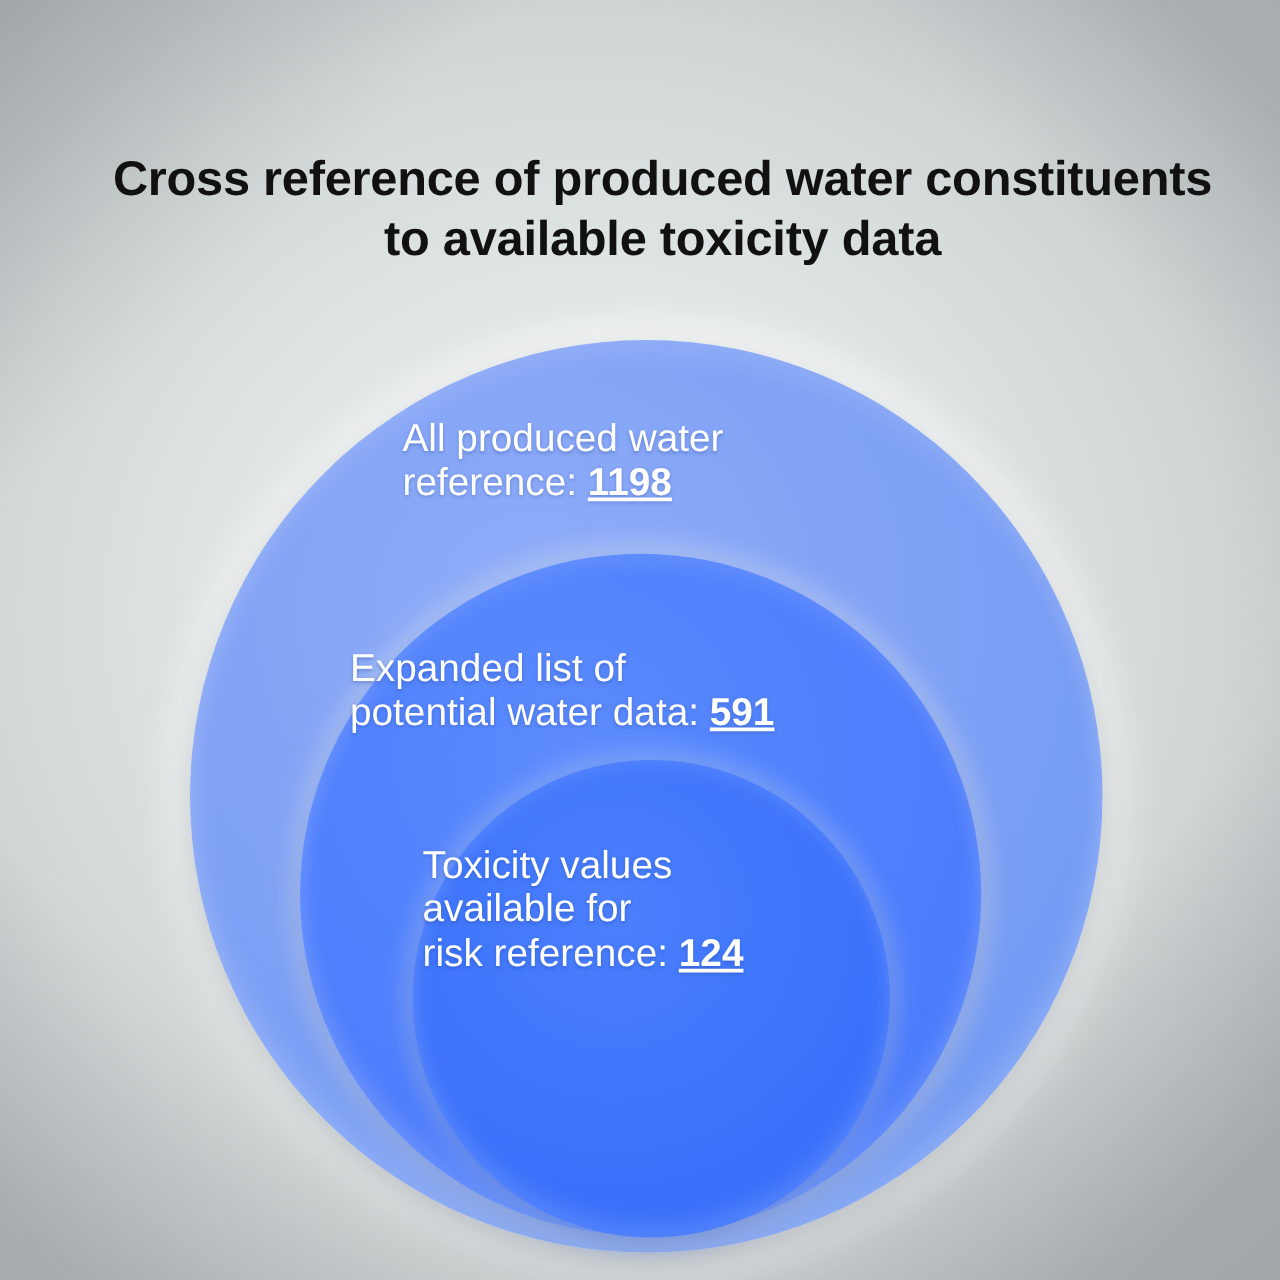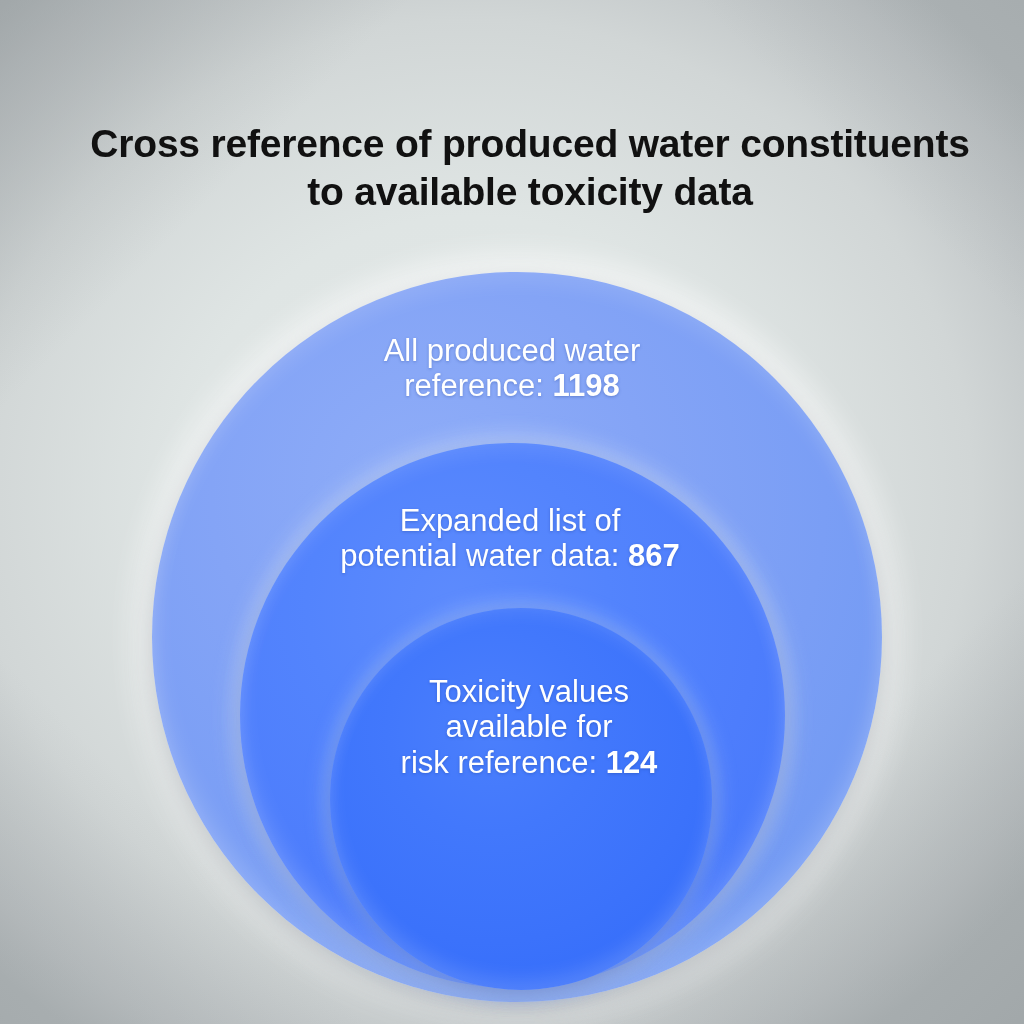--- a/index.html
+++ b/index.html
@@ -151,35 +151,35 @@
     color: #111111;
     letter-spacing: -0.2px;
     padding: 0 70px;
     box-sizing: border-box;
   }
 
   
   .label {
     position: absolute;
     color: #ffffff;
-    text-align: center;
+    text-align: left;
     line-height: 1.14;
     text-shadow: 0 1px 3px rgba(30,60,140,0.35);
     font-size: 31px;
   }
-  .label b { font-weight: bold; }
+  .label b { font-weight: bold; text-decoration: underline; }
 
   #label-outer {
     left: 322px;
     top: 333px;
     width: 380px;
   }
   #label-middle {
     left: 280px;
-    top: 503px;
+    top: 517px;
     width: 460px;
   }
   #label-inner {
     left: 338px;
     top: 674px;
     width: 382px;
   }
 </style>
 </head>
 <body>
@@ -202,21 +202,21 @@
 
   <div class="label" id="label-outer">
     <span>All produced water</span><br>
     <span>reference:</span>
     <b>1198</b>
   </div>
 
   <div class="label" id="label-middle">
     <span>Expanded list of</span><br>
     <span>potential water data:</span>
-    <b>867</b>
+    <b>591</b>
   </div>
 
   <div class="label" id="label-inner">
     <span>Toxicity values</span><br>
     <span>available for</span><br>
     <span>risk reference:</span>
     <b>124</b>
   </div>
 
 </div>

